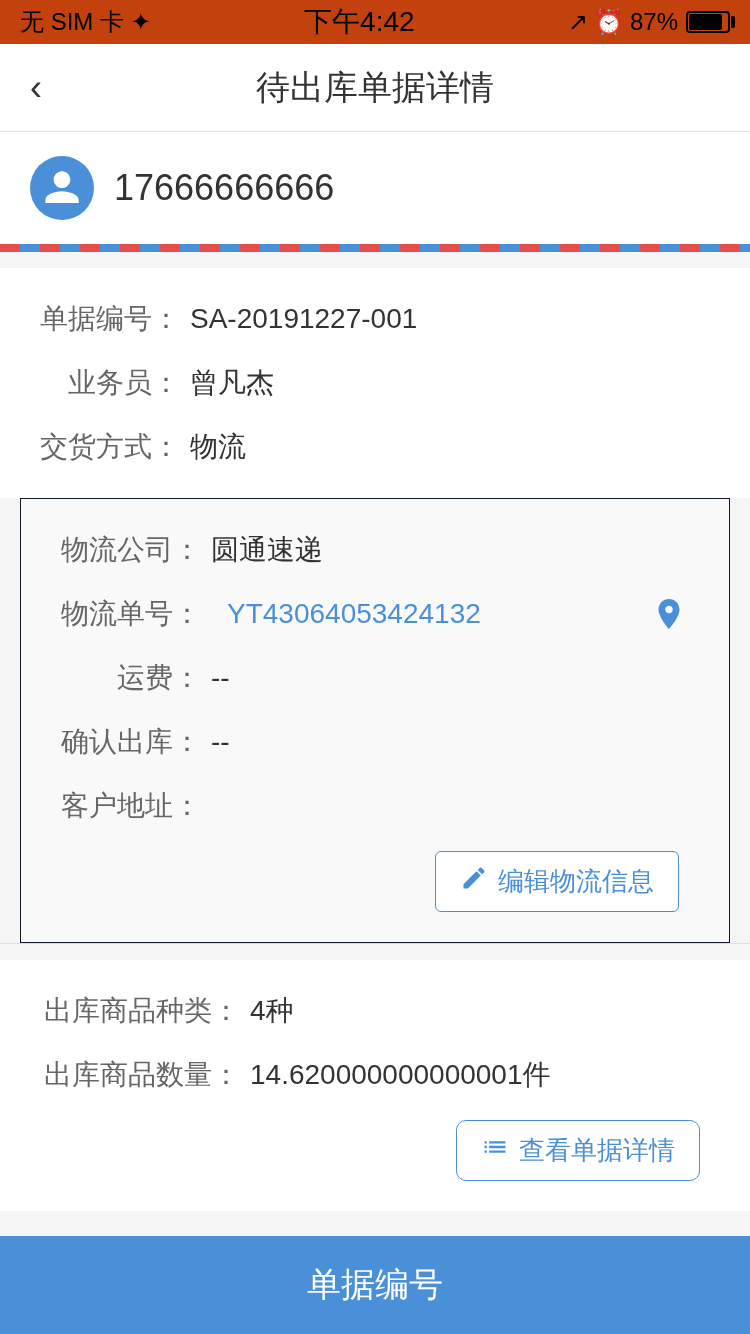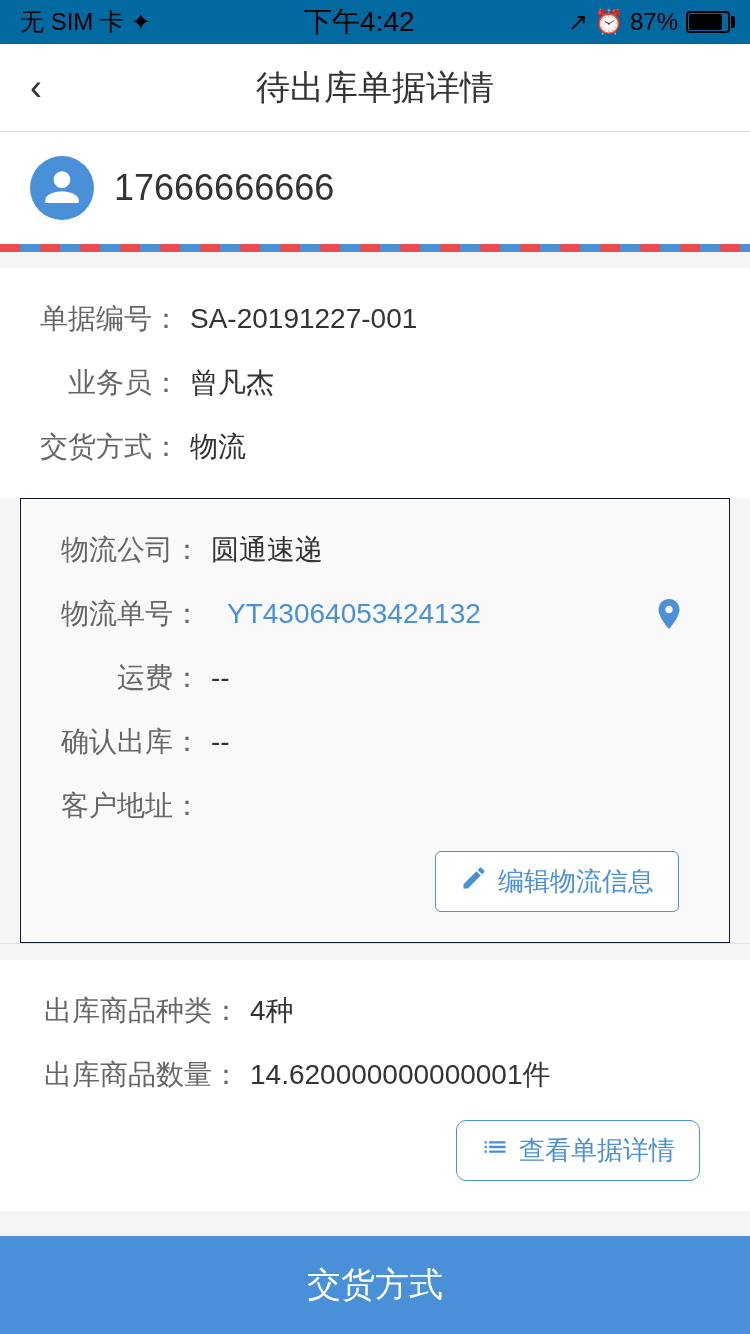--- a/index.html
+++ b/index.html
@@ -10,21 +10,21 @@
       font-family: -apple-system, 'PingFang SC', 'Helvetica Neue', Arial, sans-serif;
       background: #f5f5f5;
       font-size: 28px;
       color: #333;
     }
 
     
     .status-bar {
       width: 100%;
       height: 44px;
-      background: #0369a1;
+      background: #c2410c;
       display: flex;
       align-items: center;
       justify-content: space-between;
       padding: 0 20px;
       font-size: 24px;
       color: #000;
     }
     .status-bar-left {
       display: flex;
       align-items: center;
@@ -377,14 +377,14 @@
         </svg>
       </span>
       <span>查看单据详情</span>
     </button>
   </div>
 </div>
 
 <div class="bottom-area"></div>
 
 <div class="confirm-bar">
-  <span class="confirm-bar-text">交货方式</span>
+  <span class="confirm-bar-text">单据编号</span>
 </div>
 
 </body></html>

